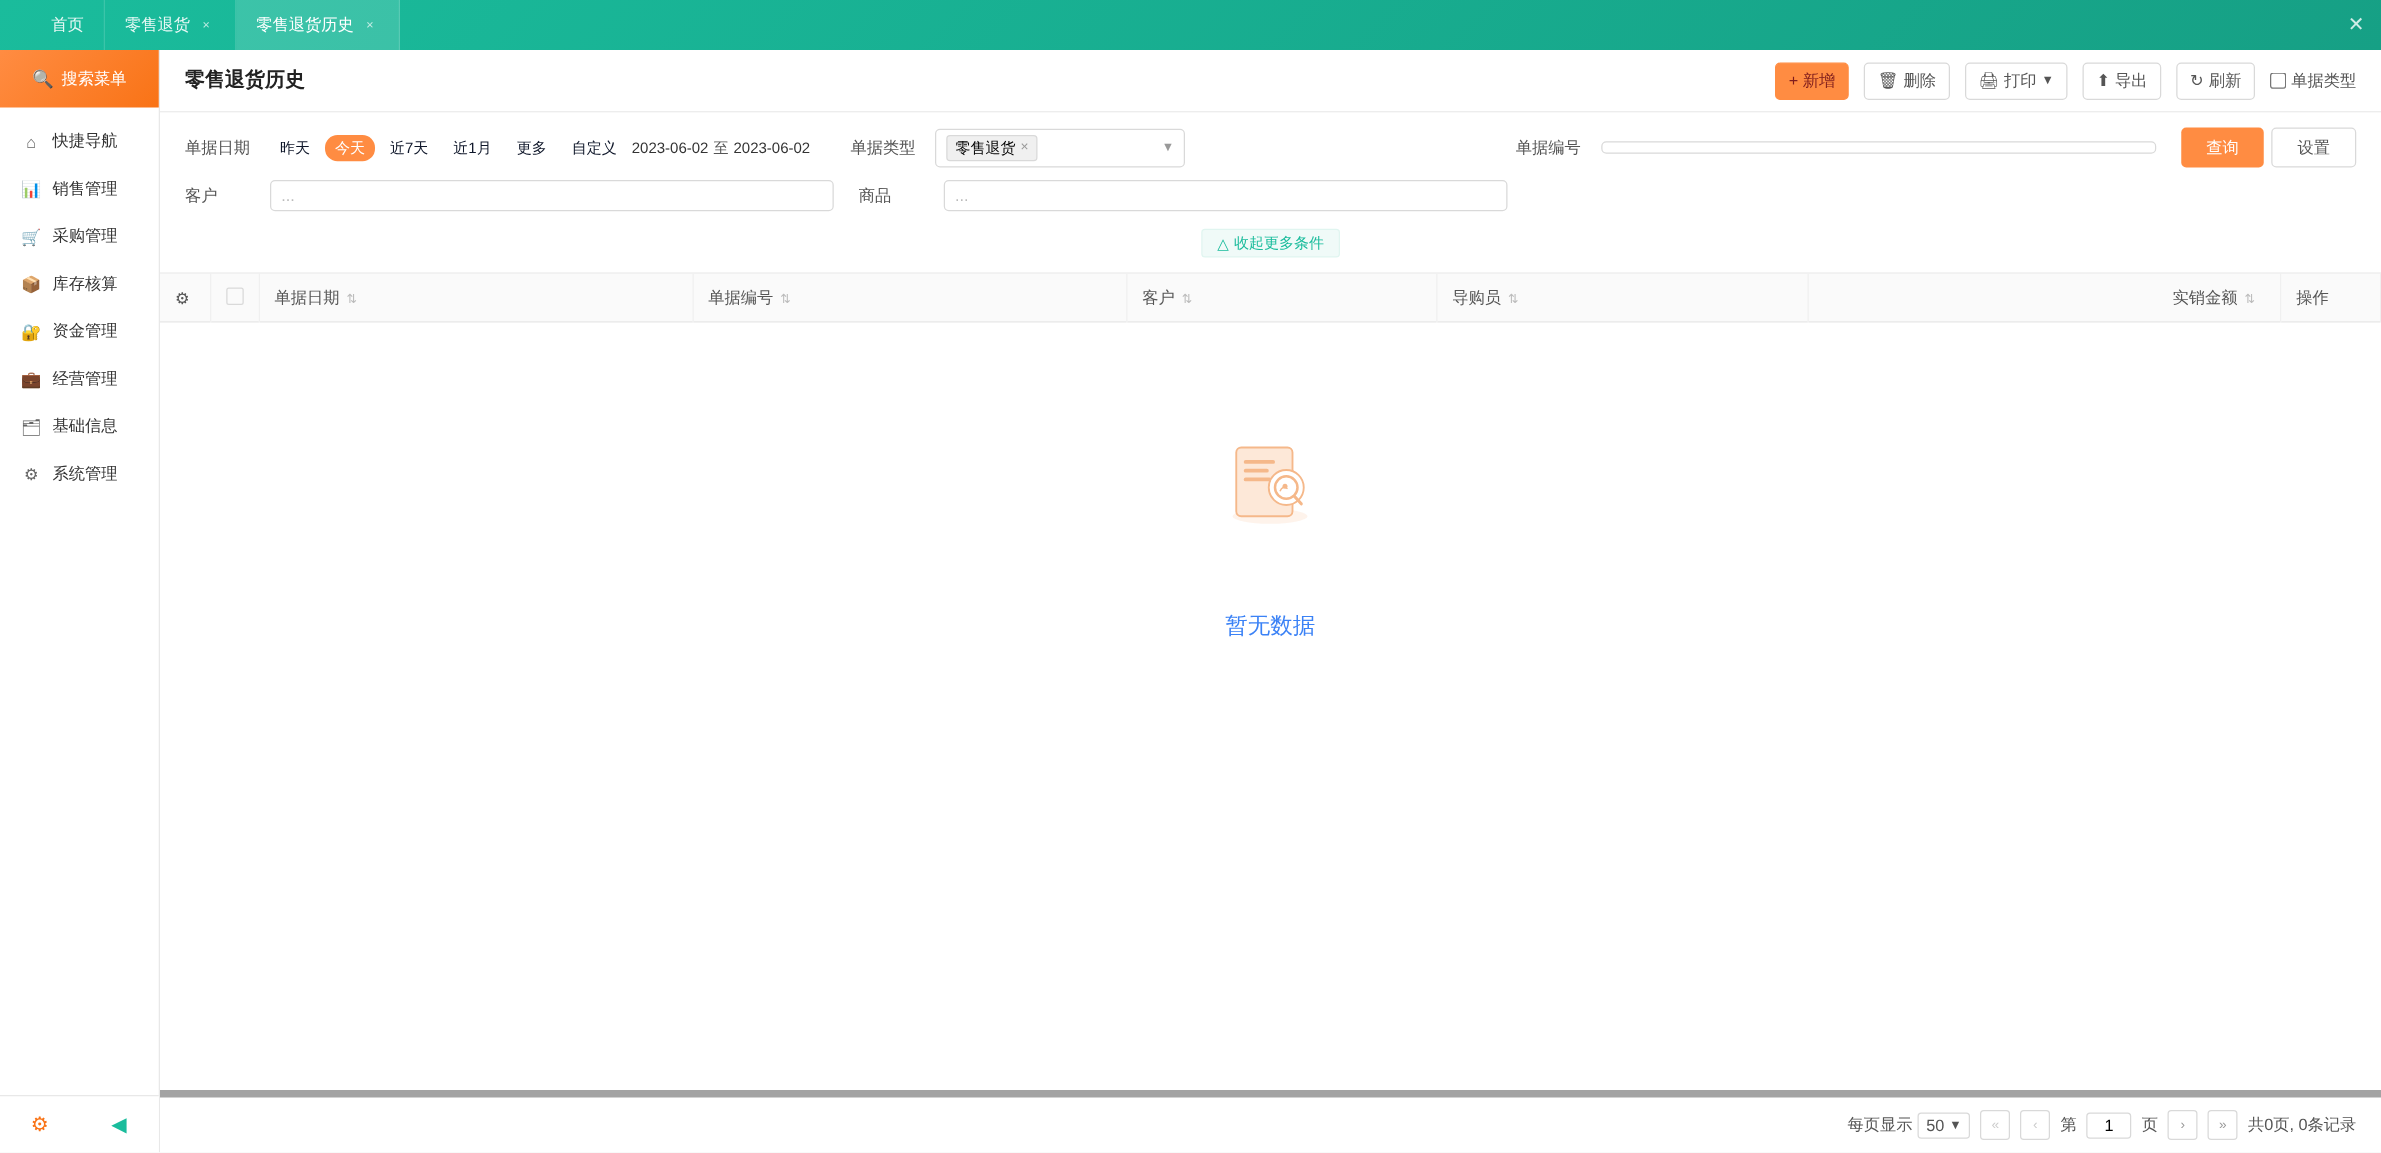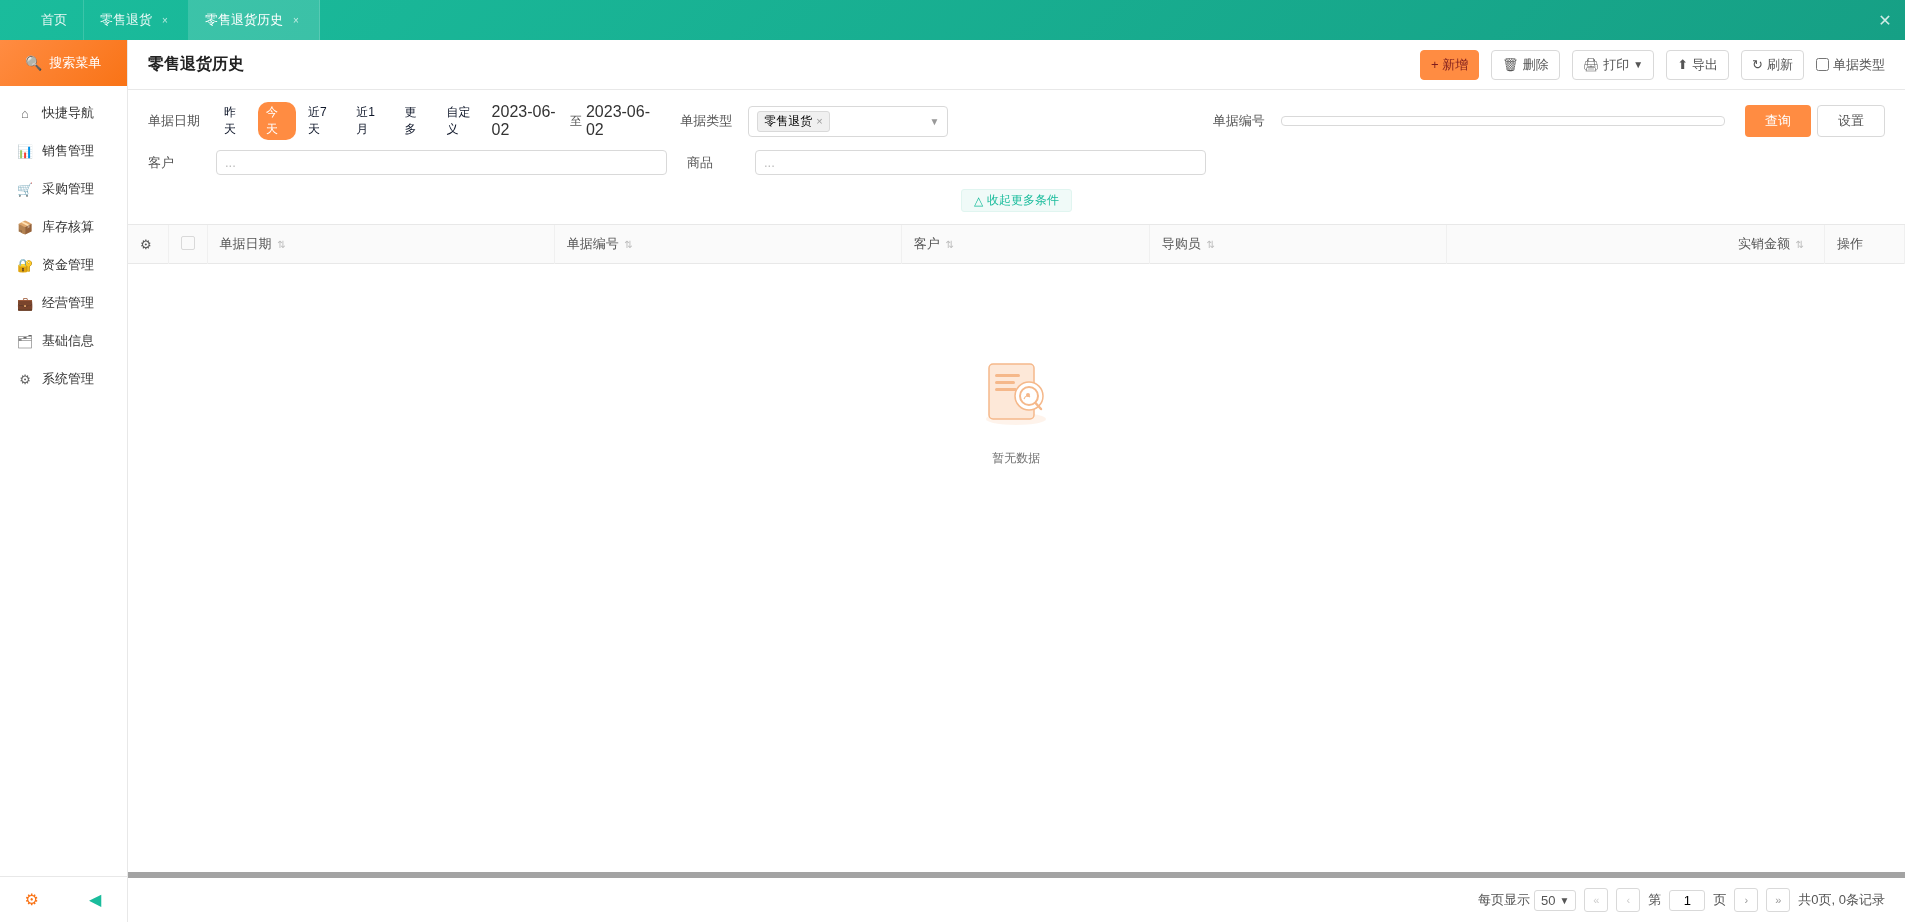--- a/index.html
+++ b/index.html
@@ -218,21 +218,21 @@
     }
     .date-range {
       display: flex;
       align-items: center;
       gap: 4px;
       color: #555;
       font-size: 12px;
     }
     .date-range-text {
       color: #333;
-      font-size: 16px;
+      font-size: 12px;
     }
     .filter-select {
       border: 1px solid #d9d9d9;
       border-radius: 4px;
       padding: 4px 8px;
       font-size: 13px;
       display: flex;
       align-items: center;
       gap: 6px;
       min-width: 200px;
@@ -329,22 +329,23 @@
       align-items: center;
       justify-content: center;
       padding: 80px 0;
       color: #bbb;
     }
     .empty-icon {
       width: 90px; height: 90px;
       margin-bottom: 16px;
     }
     .empty-text {
-      font-size: 12px;
-      color: #737373;
+      font-size: 18px;
+      color: #3b82f6;
+      margin-top: 44px;
     }
 
     
     .pagination {
       background: #fff;
       border-top: 6px solid #a3a3a3;
       padding: 10px 20px;
       display: flex;
       align-items: center;
       justify-content: flex-end;

